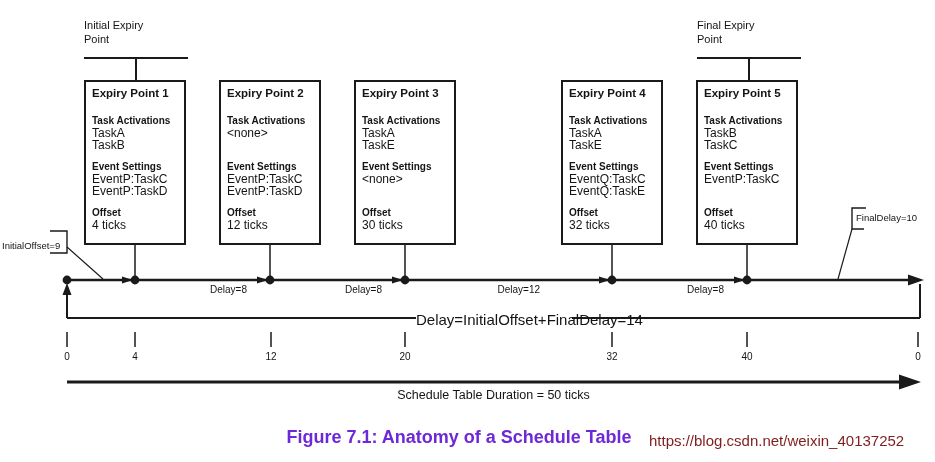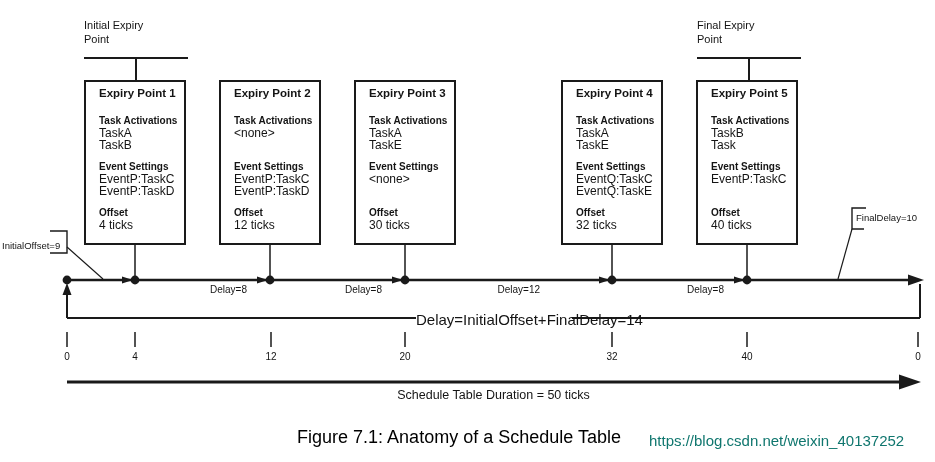--- a/index.html
+++ b/index.html
@@ -7,42 +7,42 @@
     position:relative;width:935px;height:462px;background:#ffffff;
     font-family:"Liberation Sans","DejaVu Sans",sans-serif;color:#141414;
     overflow:hidden;
   }
   .stage svg{position:absolute;left:0;top:0;}
 
   
   .ep-box{
     position:absolute;top:80px;width:102px;height:165px;
     border:2px solid #1a1a1a;box-sizing:border-box;
-    padding:5px 13px;background:#ffffff;
+    padding:5px 6px;background:#ffffff;
   }
   .ep-title{font-size:11.5px;font-weight:bold;white-space:nowrap;margin-bottom:16px;}
   .ep-sec{margin-bottom:10px;}
   .ep-header{font-size:10px;font-weight:bold;line-height:12px;white-space:nowrap;}
   .ep-line{font-size:12px;line-height:12px;min-height:12px;white-space:nowrap;}
 
   
   .top-label{position:absolute;top:18px;width:104px;text-align:left;font-size:11px;line-height:14px;}
 
   
   .delay-label{position:absolute;top:284px;width:90px;text-align:right;font-size:10px;}
   .wrap-label{position:absolute;top:311px;left:416px;width:156px;text-align:right;
               font-size:15px;background:#ffffff;}
   .tick-label{position:absolute;top:351px;width:40px;text-align:center;font-size:10px;}
   .callout-label{position:absolute;font-size:9.5px;white-space:nowrap;}
   .duration-label{position:absolute;top:388px;left:26px;width:935px;text-align:center;font-size:12.5px;}
 
   
   .caption{position:absolute;top:427px;left:0;width:918px;text-align:center;
-           font-size:18px;font-weight:normal;color:#000000;}
-  .watermark{position:absolute;top:432px;left:649px;font-size:15px;color:#0f766e;white-space:nowrap;}
+           font-size:18px;font-weight:bold;color:#6d28d9;}
+  .watermark{position:absolute;top:432px;left:649px;font-size:15px;color:#7f1d1d;white-space:nowrap;}
 </style>
 </head>
 <body>
 
 <div class="stage">
 
   <svg width="935" height="462" viewBox="0 0 935 462">
     <g stroke="#1a1a1a" fill="none">
 
       <g stroke-width="2">
@@ -197,21 +197,21 @@
       <div class="ep-header">Offset</div>
       <div class="ep-line">32 ticks</div>
     </div>
   </div>
 
   <div class="ep-box" style="left:696px">
     <div class="ep-title">Expiry Point 5</div>
     <div class="ep-sec">
       <div class="ep-header">Task Activations</div>
       <div class="ep-line">TaskB</div>
-      <div class="ep-line">Task</div>
+      <div class="ep-line">TaskC</div>
     </div>
     <div class="ep-sec">
       <div class="ep-header">Event Settings</div>
       <div class="ep-line">EventP:TaskC</div>
       <div class="ep-line"></div>
     </div>
     <div class="ep-sec">
       <div class="ep-header">Offset</div>
       <div class="ep-line">40 ticks</div>
     </div>

